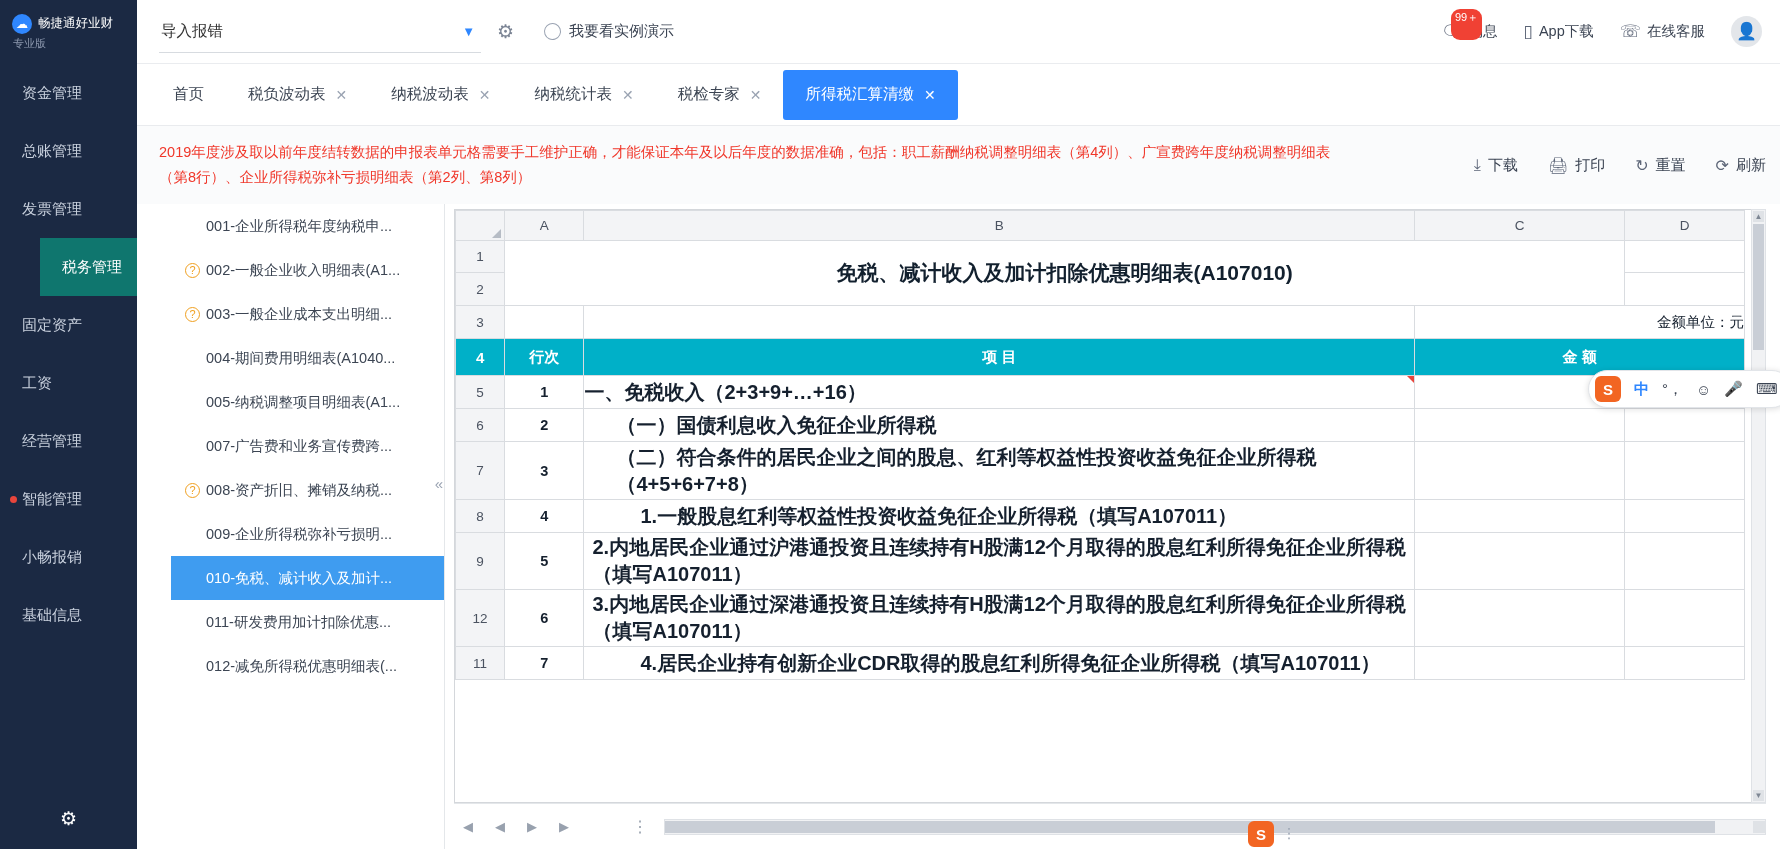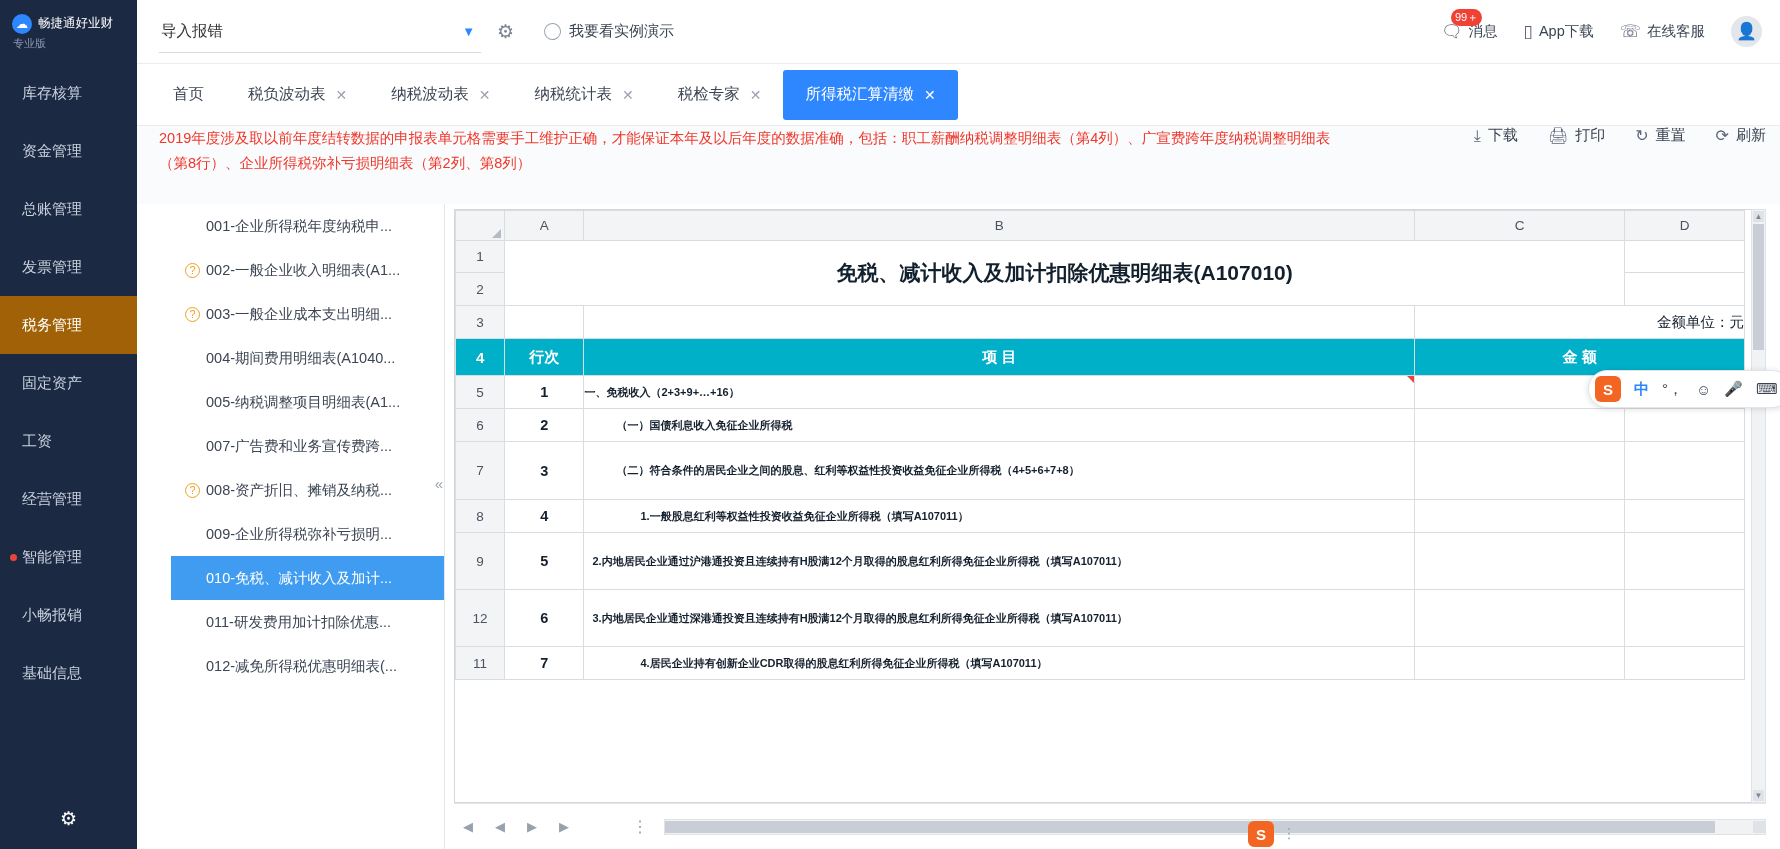--- a/index.html
+++ b/index.html
@@ -28,21 +28,21 @@
     color:#fff; font-size:12px; display:flex; align-items:center; justify-content:center;
     flex:0 0 auto;
   }
   #brand .brand-name { font-size:12.5px; color:#ffffff; white-space:nowrap; }
   #brand .brand-sub { font-size:11px; color:#8b97ad; margin-top:2px; padding-left:1px;}
 
   .side-item {
     height:58px; display:flex; align-items:center; padding-left:22px;
     font-size:15px; color:#c9d1de; cursor:pointer; position:relative;
   }
-  .side-item.active { background:#a16207; color:#ffffff; }
+  .side-item.active { background:#0f766e; color:#ffffff;margin-left:40px; }
   .side-item .dot {
     width:7px; height:7px; border-radius:50%; background:#e8453c;
     position:absolute; left:10px; top:50%; margin-top:-3px;
   }
   #side-gear {
     position:absolute; bottom:8px; left:0; width:137px; height:46px;
     display:flex; align-items:center; justify-content:center; color:#ffffff; font-size:19px;
     cursor:pointer;
   }
 
@@ -70,21 +70,21 @@
   #demo-link .ring {
     width:17px; height:17px; border:1.6px solid #9aa3b2; border-radius:50%;
     transform:rotate(-20deg); display:block;
   }
   #top-right { margin-left:auto; display:flex; align-items:center; gap:26px; padding-right:18px; }
   .tr-item { display:flex; align-items:center; gap:6px; font-size:14.5px; color:#3a4352; cursor:pointer; position:relative; }
   .tr-item .gl { font-size:17px; color:#5a6375; }
   #msg-badge {
     position:absolute; top:-12px; left:10px;
     background:#f04134; color:#fff; font-size:11px; line-height:16px;
-    height:17px; min-width:31px; border-radius:9px; text-align:center; padding:0 4px;
+    height:31px; min-width:31px; border-radius:9px; text-align:center; padding:0 4px;
   }
   #avatar {
     width:31px; height:31px; border-radius:50%; background:#e3e6ea;
     display:flex; align-items:center; justify-content:center; color:#8b93a1; font-size:17px;
     cursor:pointer;
   }
 
   
   #tabbar {
     position:absolute; left:137px; top:64px; right:0; height:62px;
@@ -96,21 +96,21 @@
     padding:0 22px; font-size:15.5px; color:#3c4553; cursor:pointer;
     border-radius:3px;
   }
   .tab .x { color:#9aa3b2; font-size:14px; }
   .tab.active { background:#2f87ff; color:#ffffff; }
   .tab.active .x { color:#ffffff; }
 
   
   #notice {
     position:absolute; left:137px; top:126px; right:0; height:78px;
-    background:#fafbfc; display:flex; align-items:flex-start;
+    background:#fafbfc; display:flex; align-items:center;
   }
   #notice-text {
     margin-left:22px; width:1180px; color:#f0372a; font-size:14.5px; line-height:25px;
   }
   #notice-actions { margin-left:auto; display:flex; align-items:center; gap:30px; padding-right:14px; }
   .na { display:flex; align-items:center; gap:7px; font-size:15px; color:#3a4352; cursor:pointer; }
   .na .gl { font-size:16px; color:#5d6678; }
 
   
   #tree {
@@ -151,21 +151,21 @@
   }
   .corner { width:46px; background:#f3f4f6; position:relative; }
   .corner:after {
     content:""; position:absolute; right:3px; bottom:2px;
     border-left:9px solid transparent; border-bottom:9px solid #b6bcc5;
   }
   .c-a { width:74px; }
   .c-b { width:776px; }
   .c-c { width:196px; }
   .c-d { width:112px; }
-  .cell { padding:4px 8px; font-size:11px; color:#15202e; }
+  .cell { padding:4px 8px; font-size:20px; color:#15202e; }
 
   .title-cell { text-align:center; font-size:21px; font-weight:bold; color:#12202e; }
   .unit-cell { text-align:right; font-size:14.5px; padding-right:10px; }
   .hdr-row td { background:#00b0c8; color:#ffffff; font-weight:bold; text-align:center; font-size:15px; }
   .num-col { text-align:center; font-weight:bold; font-size:14.5px; }
   .bold { font-weight:bold; }
   .red-mark { position:relative; }
   .red-mark:after {
     content:""; position:absolute; right:0; top:0;
     border-top:7px solid #e8453c; border-left:7px solid transparent;
@@ -236,23 +236,20 @@
 
 <div id="sidebar">
   <div id="brand">
     <div class="brand-row">
       <div class="logo">☁</div>
       <div class="brand-name">畅捷通好业财</div>
     </div>
     <div class="brand-sub">专业版</div>
   </div>
 
-  <div class="side-item">
-    <span>库存核算</span>
-  </div>
   <div class="side-item">
     <span>资金管理</span>
   </div>
   <div class="side-item">
     <span>总账管理</span>
   </div>
   <div class="side-item">
     <span>发票管理</span>
   </div>
   <div class="side-item active">

